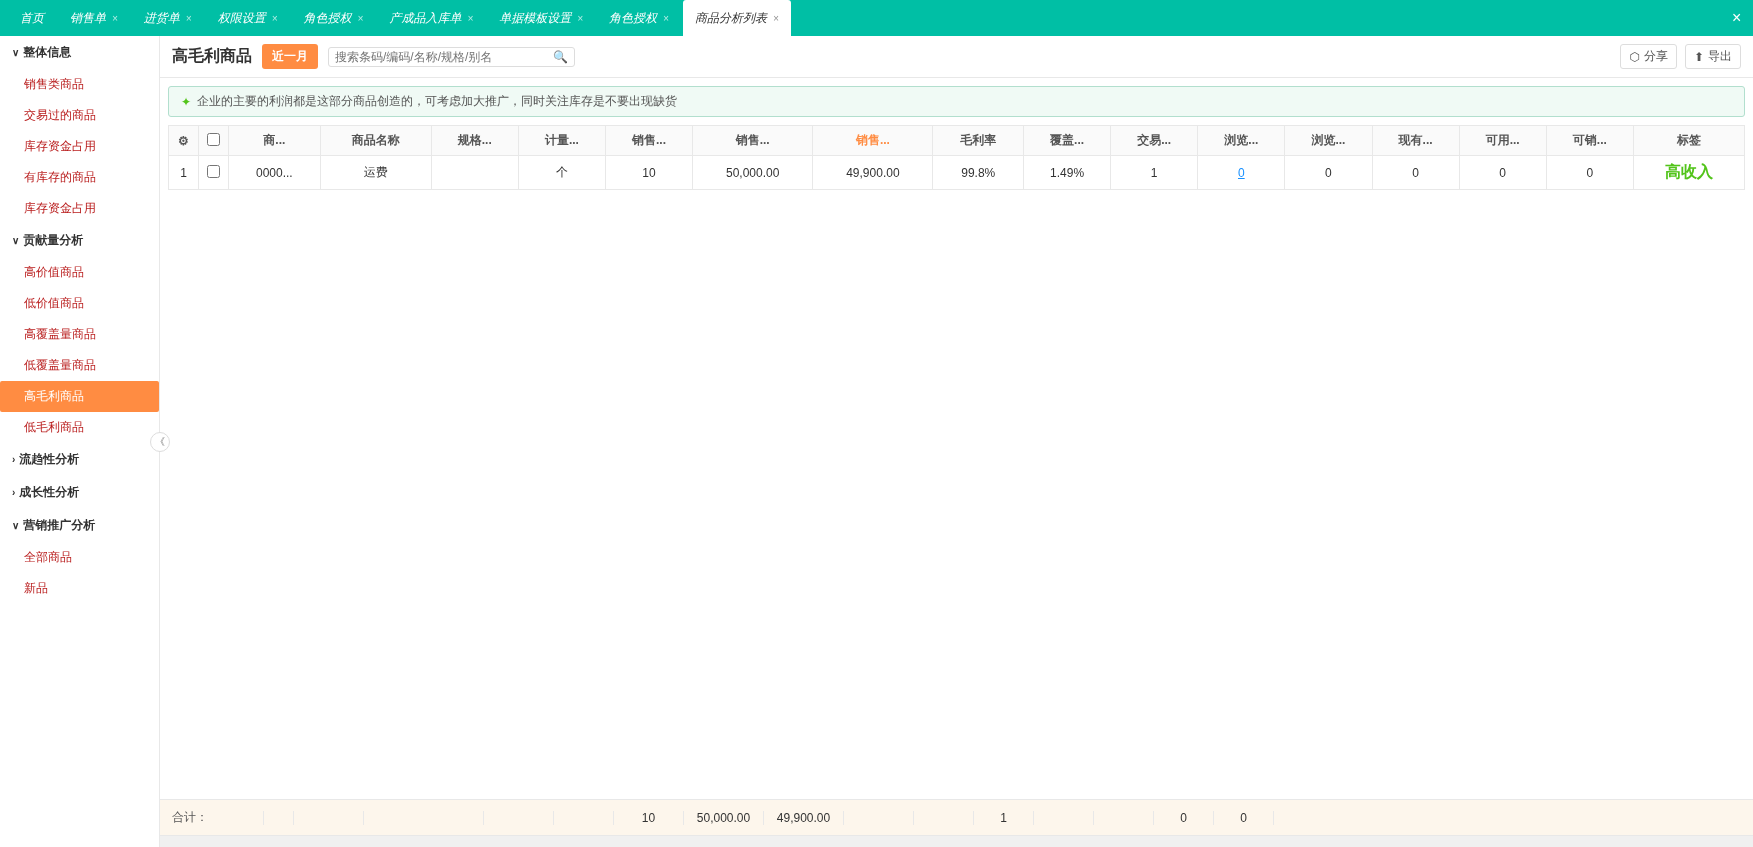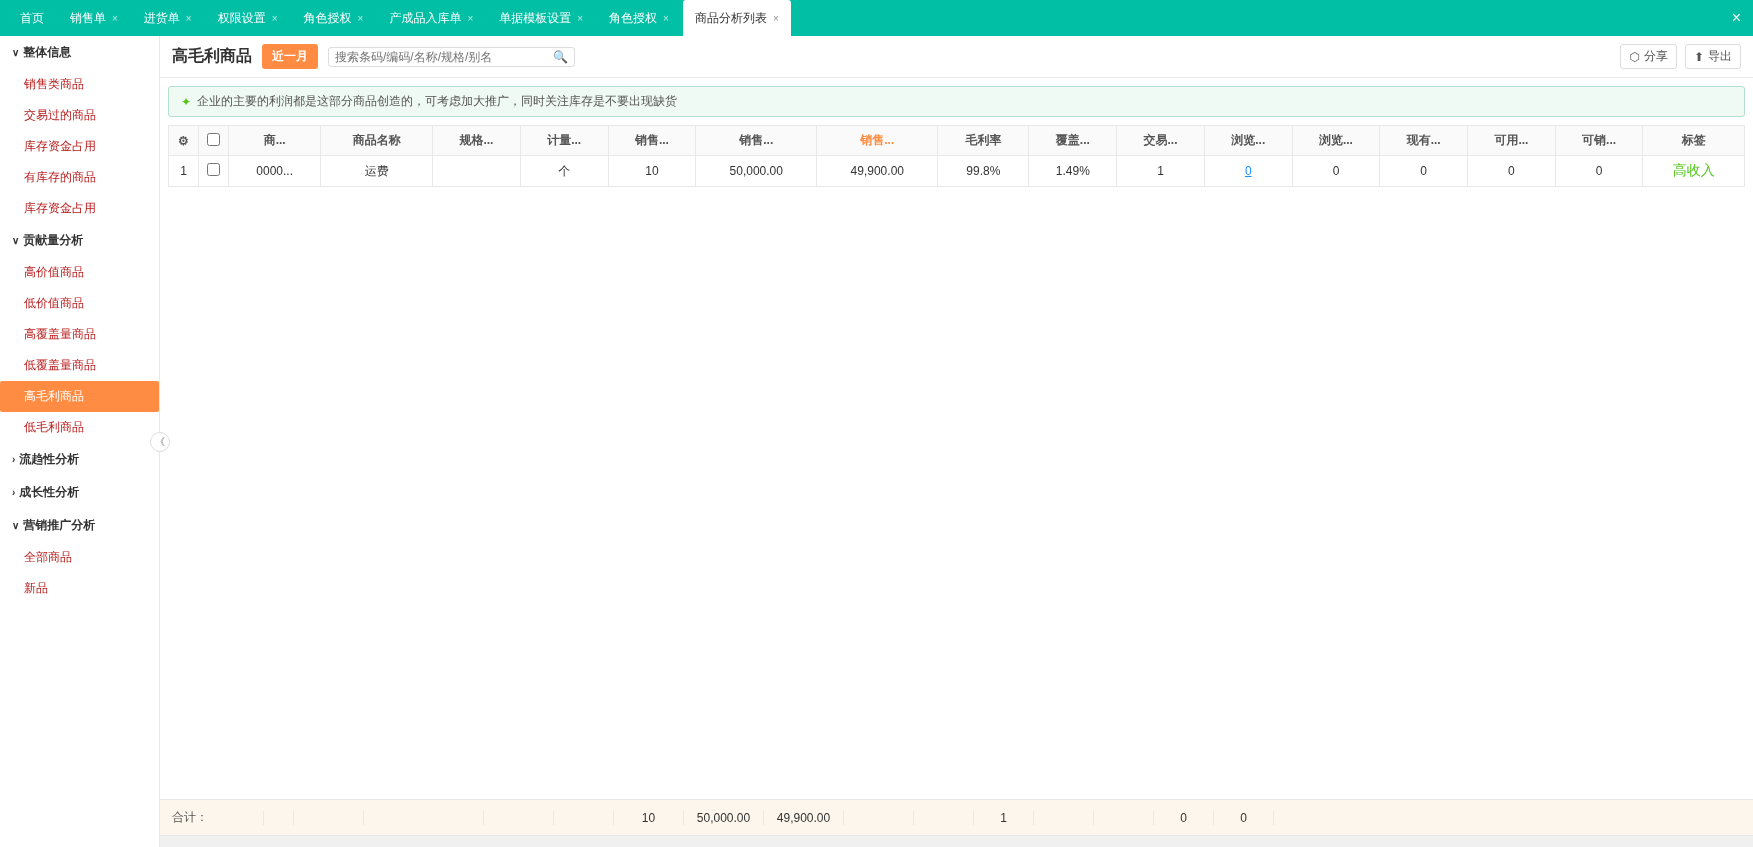--- a/index.html
+++ b/index.html
@@ -2,21 +2,21 @@
 <html><head>
   <meta charset="utf-8">
   <style>
     * { box-sizing: border-box; margin: 0; padding: 0; font-family: 'Microsoft YaHei', '微软雅黑', Arial, sans-serif; font-size: 12px; }
     body { background: #f5f5f5; overflow: hidden; width: 1753px; height: 847px; }
 
     
     .top-nav {
       display: flex; align-items: center;
       background: #00bfa5; height: 36px;
-      padding: 0 8px; gap: 2px;
+      padding: 0 8px; gap: 2px; font-style: italic;
     }
     .nav-tab {
       display: flex; align-items: center; gap: 4px;
       padding: 4px 12px; color: white; cursor: pointer;
       border-radius: 3px 3px 0 0; height: 36px;
       white-space: nowrap;
     }
     .nav-tab.active { background: white; color: #333; border-radius: 3px 3px 0 0; }
     .nav-tab .close-x { font-size: 10px; opacity: 0.7; margin-left: 2px; }
     .nav-tab.active .close-x { color: #666; }
@@ -97,21 +97,21 @@
     thead tr th {
       background: #fafafa; border: 1px solid #e8e8e8;
       padding: 6px 8px; text-align: center; color: #555;
       white-space: nowrap; position: sticky; top: 0; z-index: 2;
     }
     tbody tr td {
       border: 1px solid #e8e8e8; padding: 6px 8px;
       text-align: center; color: #333;
     }
     .tag-high-income {
-      color: #52c41a; font-size: 14px;
+      color: #52c41a; font-size: 16px; font-weight: bold;
     }
 
     
     .footer-total {
       display: flex; align-items: center;
       background: #fdf6ec; border-top: 1px solid #e8e8e8;
       padding: 6px 12px; gap: 18px; min-height: 36px;
     }
     .footer-total .label { color: #555; margin-right: 8px; }
     .footer-cell {

